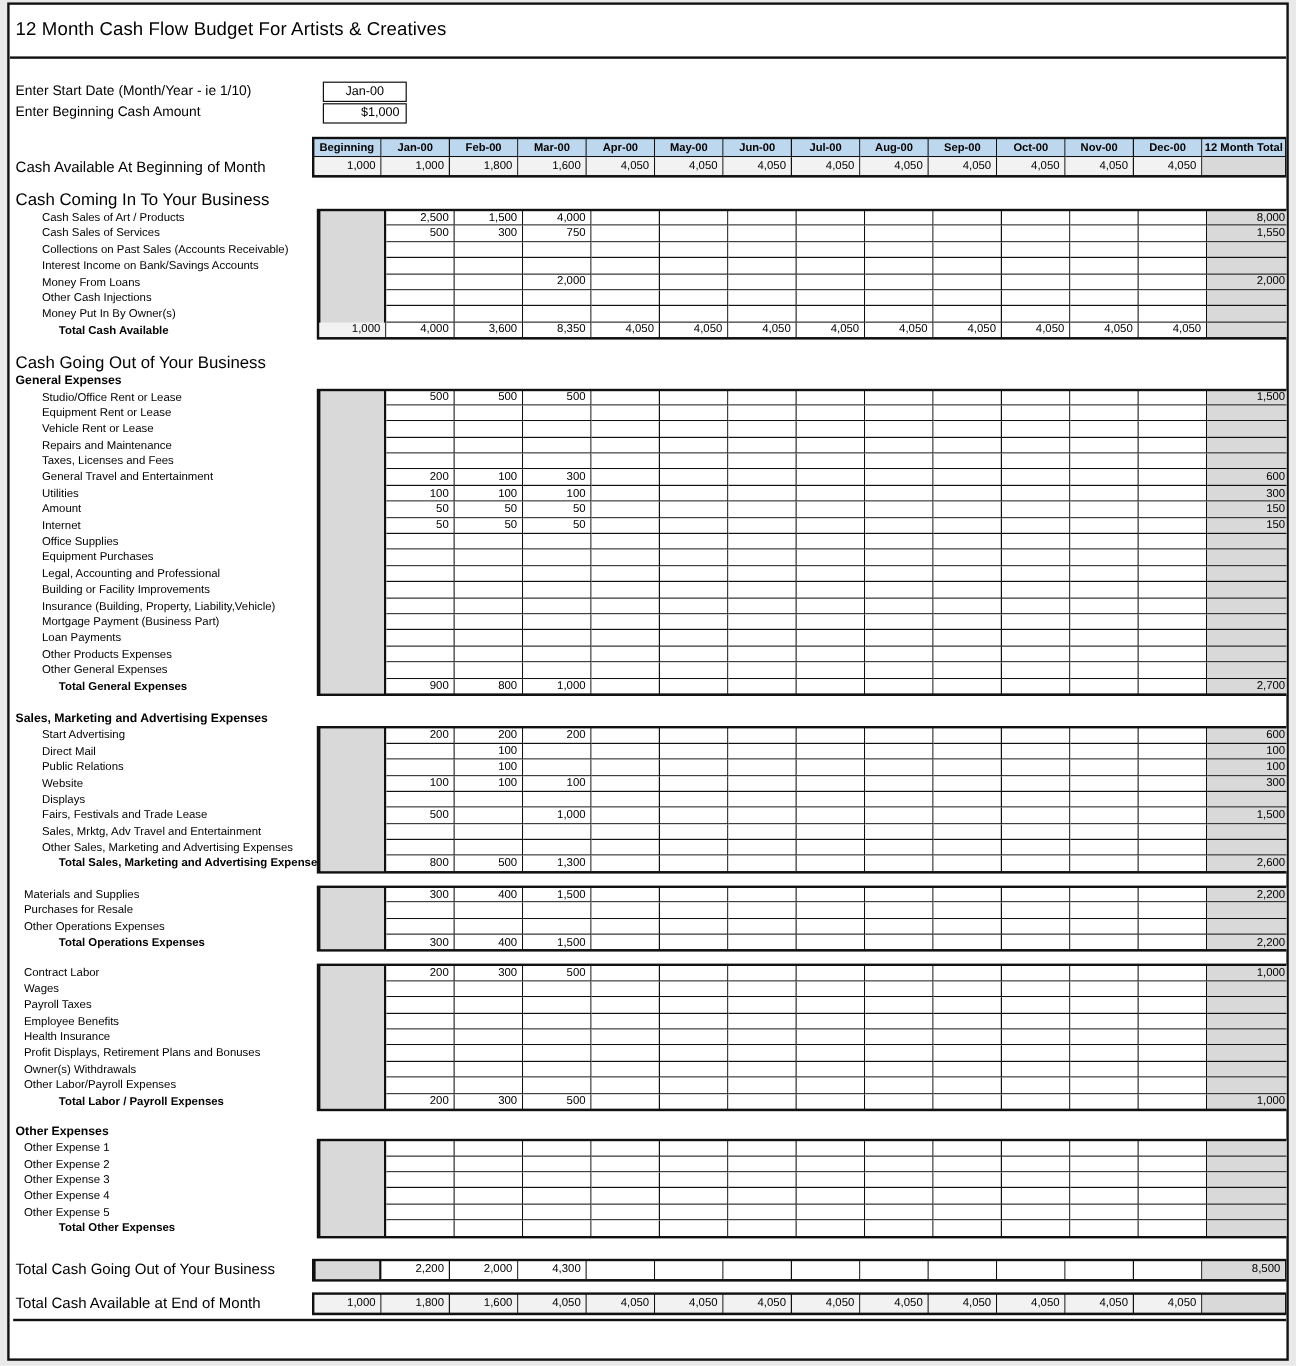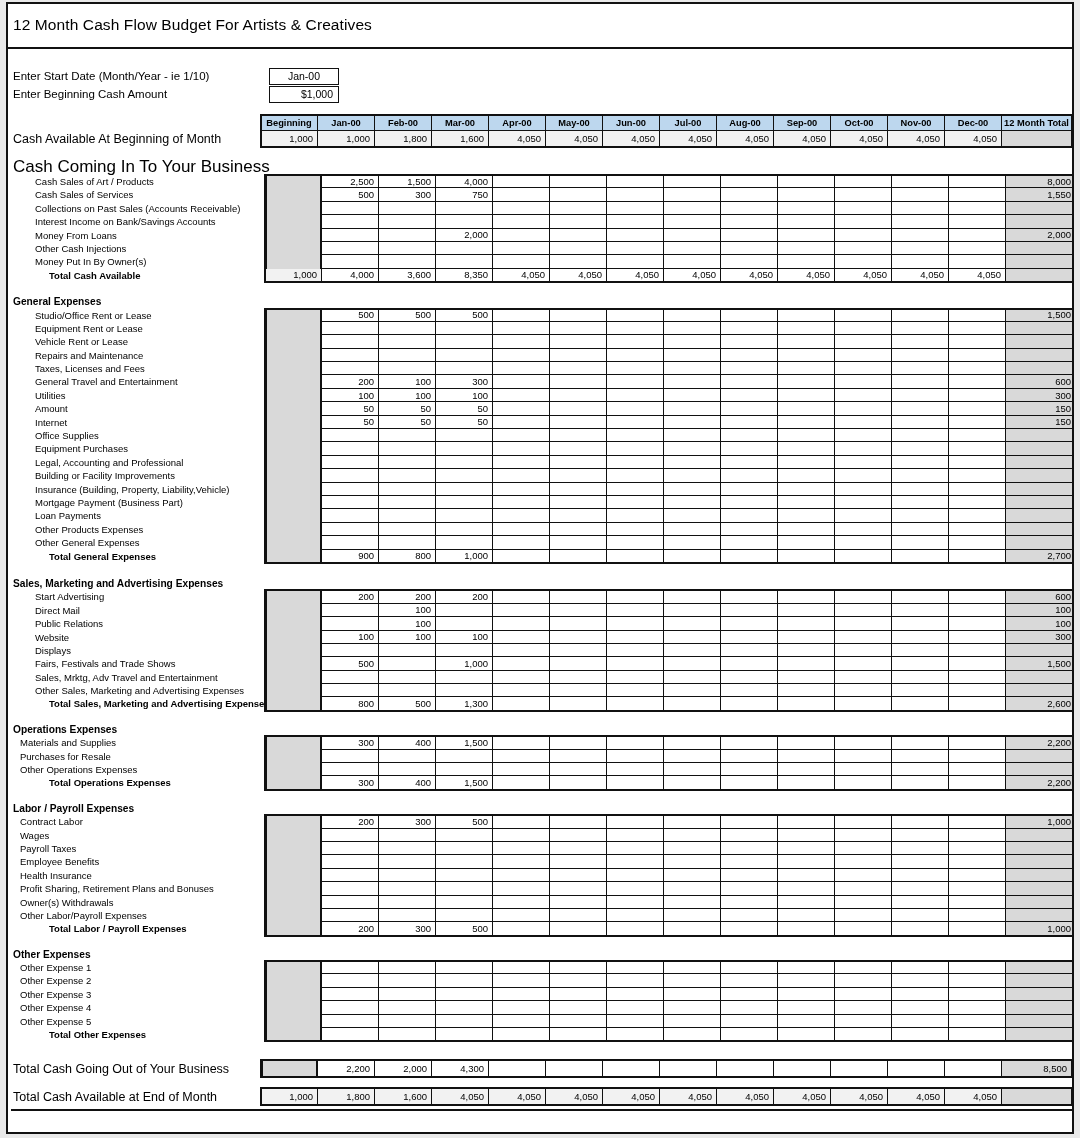--- a/index.html
+++ b/index.html
@@ -30,21 +30,21 @@
   
   .big-row{display:flex;align-items:stretch}
   .big-label{width:254px;font-size:12.5px;display:flex;align-items:flex-end;padding:0 0 1px 2px;white-space:nowrap;overflow:hidden}
   .big-label.vcenter{align-items:center;padding-bottom:0}
 
   
   .sec{margin-top:12px}
   .sec-cash-in{margin-top:12px}
   .sec-general{margin-top:13px}
   .sec-sales-marketing{margin-top:14px}
-  .h-large{font-size:17px;height:16px;line-height:15px;padding-left:2px;white-space:nowrap}
+  .h-large{font-size:14px;height:16px;line-height:15px;padding-left:2px;white-space:nowrap}
   .h-bold{font-size:10.2px;font-weight:bold;height:13.4px;line-height:13px;padding-left:2px;white-space:nowrap}
   .sec-body{display:flex}
   .labels{width:254px;flex:none}
   .lab{height:13.4px;line-height:13.4px;font-size:9.5px;white-space:nowrap;overflow:hidden}
   .ind-deep{padding-left:24px}
   .ind-shallow{padding-left:9px}
   .lab-total{padding-left:38px;font-weight:bold}
   .footer-line{border-top:2.5px solid #111;margin-top:4px}
 </style>
 </head>
@@ -218,20 +218,21 @@
               <div class="c" style="grid-area: 8 / 9;">4,050</div>
               <div class="c" style="grid-area: 8 / 10;">4,050</div>
               <div class="c" style="grid-area: 8 / 11;">4,050</div>
               <div class="c" style="grid-area: 8 / 12;">4,050</div>
               <div class="c" style="grid-area: 8 / 13;">4,050</div>
               <div class="c gray" style="grid-area: 8 / 14;"></div>
             </div>
           </div>
         </div>
         <div class="sec sec-general">
+          <div class="h-large">Cash Going Out of Your Business</div>
           <div class="h-bold">General Expenses</div>
           <div class="sec-body">
             <div class="labels">
               <div class="lab ind-deep">Studio/Office Rent or Lease</div>
               <div class="lab ind-deep">Equipment Rent or Lease</div>
               <div class="lab ind-deep">Vehicle Rent or Lease</div>
               <div class="lab ind-deep">Repairs and Maintenance</div>
               <div class="lab ind-deep">Taxes, Licenses and Fees</div>
               <div class="lab ind-deep">General Travel and Entertainment</div>
               <div class="lab ind-deep">Utilities</div>
@@ -502,21 +503,21 @@
         </div>
         <div class="sec sec-sales-marketing">
           <div class="h-bold">Sales, Marketing and Advertising Expenses</div>
           <div class="sec-body">
             <div class="labels">
               <div class="lab ind-deep">Start Advertising</div>
               <div class="lab ind-deep">Direct Mail</div>
               <div class="lab ind-deep">Public Relations</div>
               <div class="lab ind-deep">Website</div>
               <div class="lab ind-deep">Displays</div>
-              <div class="lab ind-deep">Fairs, Festivals and Trade Shows</div>
+              <div class="lab ind-deep">Fairs, Festivals and Trade Lease</div>
               <div class="lab ind-deep">Sales, Mrktg, Adv Travel and Entertainment</div>
               <div class="lab ind-deep">Other Sales, Marketing and Advertising Expenses</div>
               <div class="lab lab-total">Total Sales, Marketing and Advertising Expenses</div>
             </div>
             <div class="ggrid rows13">
               <div class="begin-block" style="grid-area: 1 / 1 / span 9;"></div>
               <div class="c" style="grid-area: 1 / 2;">200</div>
               <div class="c" style="grid-area: 1 / 3;">200</div>
               <div class="c" style="grid-area: 1 / 4;">200</div>
               <div class="c" style="grid-area: 1 / 5;"></div>
@@ -630,21 +631,20 @@
               <div class="c" style="grid-area: 9 / 9;"></div>
               <div class="c" style="grid-area: 9 / 10;"></div>
               <div class="c" style="grid-area: 9 / 11;"></div>
               <div class="c" style="grid-area: 9 / 12;"></div>
               <div class="c" style="grid-area: 9 / 13;"></div>
               <div class="c gray" style="grid-area: 9 / 14;">2,600</div>
             </div>
           </div>
         </div>
         <div class="sec sec-operations">
-          <div class="h-bold">Operations Expenses</div>
           <div class="sec-body">
             <div class="labels">
               <div class="lab ind-shallow">Materials and Supplies</div>
               <div class="lab ind-shallow">Purchases for Resale</div>
               <div class="lab ind-shallow">Other Operations Expenses</div>
               <div class="lab lab-total">Total Operations Expenses</div>
             </div>
             <div class="ggrid rows13">
               <div class="begin-block" style="grid-area: 1 / 1 / span 4;"></div>
               <div class="c" style="grid-area: 1 / 2;">300</div>
@@ -696,29 +696,28 @@
               <div class="c" style="grid-area: 4 / 9;"></div>
               <div class="c" style="grid-area: 4 / 10;"></div>
               <div class="c" style="grid-area: 4 / 11;"></div>
               <div class="c" style="grid-area: 4 / 12;"></div>
               <div class="c" style="grid-area: 4 / 13;"></div>
               <div class="c gray" style="grid-area: 4 / 14;">2,200</div>
             </div>
           </div>
         </div>
         <div class="sec sec-labor">
-          <div class="h-bold">Labor / Payroll Expenses</div>
           <div class="sec-body">
             <div class="labels">
               <div class="lab ind-shallow">Contract Labor</div>
               <div class="lab ind-shallow">Wages</div>
               <div class="lab ind-shallow">Payroll Taxes</div>
               <div class="lab ind-shallow">Employee Benefits</div>
               <div class="lab ind-shallow">Health Insurance</div>
-              <div class="lab ind-shallow">Profit Sharing, Retirement Plans and Bonuses</div>
+              <div class="lab ind-shallow">Profit Displays, Retirement Plans and Bonuses</div>
               <div class="lab ind-shallow">Owner(s) Withdrawals</div>
               <div class="lab ind-shallow">Other Labor/Payroll Expenses</div>
               <div class="lab lab-total">Total Labor / Payroll Expenses</div>
             </div>
             <div class="ggrid rows13">
               <div class="begin-block" style="grid-area: 1 / 1 / span 9;"></div>
               <div class="c" style="grid-area: 1 / 2;">200</div>
               <div class="c" style="grid-area: 1 / 3;">300</div>
               <div class="c" style="grid-area: 1 / 4;">500</div>
               <div class="c" style="grid-area: 1 / 5;"></div>

